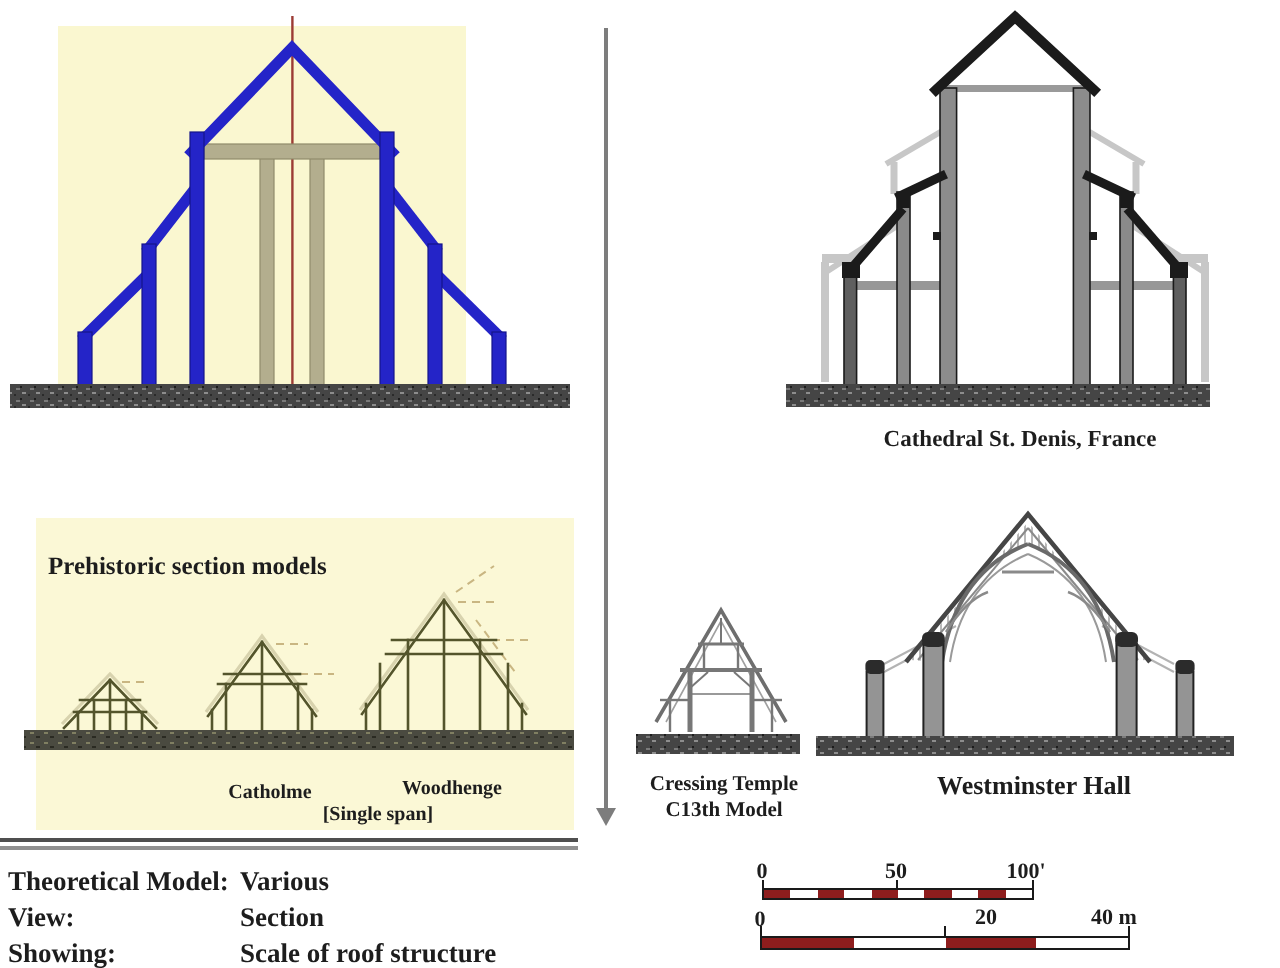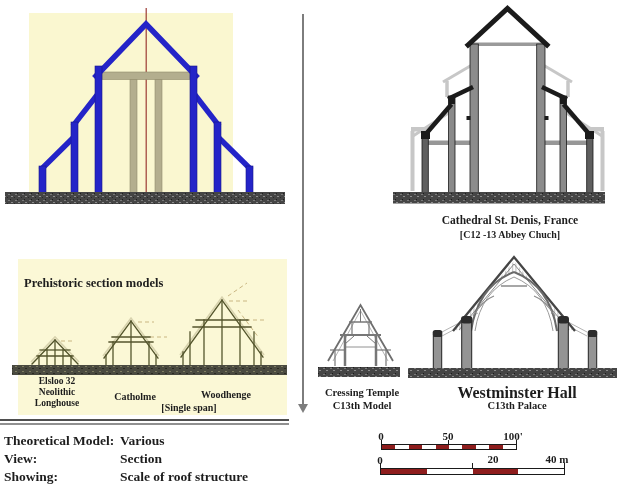--- a/index.html
+++ b/index.html
@@ -119,21 +119,20 @@
     </g>
     <rect x="448.5" y="96" width="6.5" height="8" fill="#1b1b1b"></rect>
     <rect x="560" y="96" width="6.5" height="8" fill="#1b1b1b"></rect>
     <rect x="421" y="131" width="9" height="8" fill="#1b1b1b"></rect>
     <rect x="585" y="131" width="9" height="8" fill="#1b1b1b"></rect>
     <rect x="466.5" y="116" width="4" height="4" fill="#1b1b1b"></rect>
     <rect x="544.5" y="116" width="4" height="4" fill="#1b1b1b"></rect>
     <rect x="393" y="192" width="212" height="11.5" fill="url(#g2)"></rect>
   </svg>
   <div class="cap cap-md" style="left:380px;top:214px;width:260px;">Cathedral St. Denis, France</div>
-  <div class="cap cap-sm" style="left:380px;top:229px;width:260px;">[C12 -13 Abbey Chuch]</div>
 
   <svg class="abs" style="left:0;top:258px" width="300" height="160" viewBox="0 258 300 160">
     <defs>
       <pattern id="g3" width="7" height="5" patternUnits="userSpaceOnUse">
         <rect width="7" height="5" fill="#4a4a40"></rect>
         <rect x="1" y="1" width="2" height="1" fill="#807f62"></rect>
         <rect x="4" y="3" width="2" height="1" fill="#2a2a22"></rect>
       </pattern>
     </defs>
     <rect x="18" y="259" width="269" height="156" fill="#fbf8d6"></rect>
@@ -182,25 +181,20 @@
       <line x1="204" y1="320" x2="204" y2="365"></line>
       <line x1="240" y1="320" x2="240" y2="365"></line>
       <line x1="190" y1="332" x2="190" y2="365"></line>
       <line x1="254" y1="332" x2="254" y2="365"></line>
       <line x1="183" y1="352" x2="183" y2="365"></line>
       <line x1="261" y1="352" x2="261" y2="365"></line>
     </g>
     <rect x="12" y="365" width="275" height="10" fill="url(#g3)"></rect>
   </svg>
   <div class="cap" style="left:24px;top:276px;width:160px;font-size:12.5px;text-align:left;">Prehistoric section models</div>
-  <div class="cap cap-xs" style="left:22px;top:376px;width:70px;">
-    <div>Elsloo 32</div>
-    <div>Neolithic</div>
-    <div>Longhouse</div>
-  </div>
   <div class="cap cap-sm" style="left:100px;top:391px;width:70px;">Catholme</div>
   <div class="cap cap-sm" style="left:186px;top:389px;width:80px;">Woodhenge</div>
   <div class="cap cap-sm" style="left:139px;top:402px;width:100px;">[Single span]</div>
 
   <div class="abs" id="h-divider"></div>
 
   <svg class="abs" style="left:310px;top:245px" width="330" height="140" viewBox="310 245 330 140">
     <defs>
       <pattern id="g4" width="7" height="6" patternUnits="userSpaceOnUse">
         <rect width="7" height="6" fill="#454545"></rect>
@@ -269,22 +263,21 @@
         <rect x="432.7" y="330" width="9.6" height="7" rx="2.5"></rect>
         <rect x="461" y="316" width="11.4" height="7.5" rx="3"></rect>
         <rect x="557.6" y="316" width="11.4" height="7.5" rx="3"></rect>
         <rect x="587.7" y="330" width="9.6" height="7" rx="2.5"></rect>
       </g>
       <rect x="408" y="368" width="209" height="10" fill="url(#g4)"></rect>
     </g>
   </svg>
   <div class="cap cap-sm" style="left:312px;top:387px;width:100px;font-size:10.5px;">Cressing Temple</div>
   <div class="cap cap-sm" style="left:312px;top:400px;width:100px;font-size:10.5px;">C13th Model</div>
-  <div class="cap cap-sm" style="left:457px;top:387px;width:120px;font-size:16px;">Westminster Hall</div>
-  <div class="cap cap-sm" style="left:457px;top:400px;width:120px;font-size:10.5px;">C13th Palace</div>
+  <div class="cap cap-sm" style="left:457px;top:387px;width:120px;font-size:13px;">Westminster Hall</div>
 
   <div class="scale-num" style="left:374px;top:431px;width:14px;">0</div>
   <div class="scale-num" style="left:439px;top:431px;width:18px;">50</div>
   <div class="scale-num" style="left:495px;top:431px;width:36px;">100'</div>
   <div class="tick" style="left:381px;top:439.5px;height:4.5px;"></div>
   <div class="tick" style="left:448px;top:439.5px;height:4.5px;"></div>
   <div class="tick" style="left:516px;top:439.5px;height:4.5px;"></div>
   <div class="bar" style="left:381px;top:444px;width:136px;height:6px;">
       <div class="seg dark"></div>
       <div class="seg light"></div>

